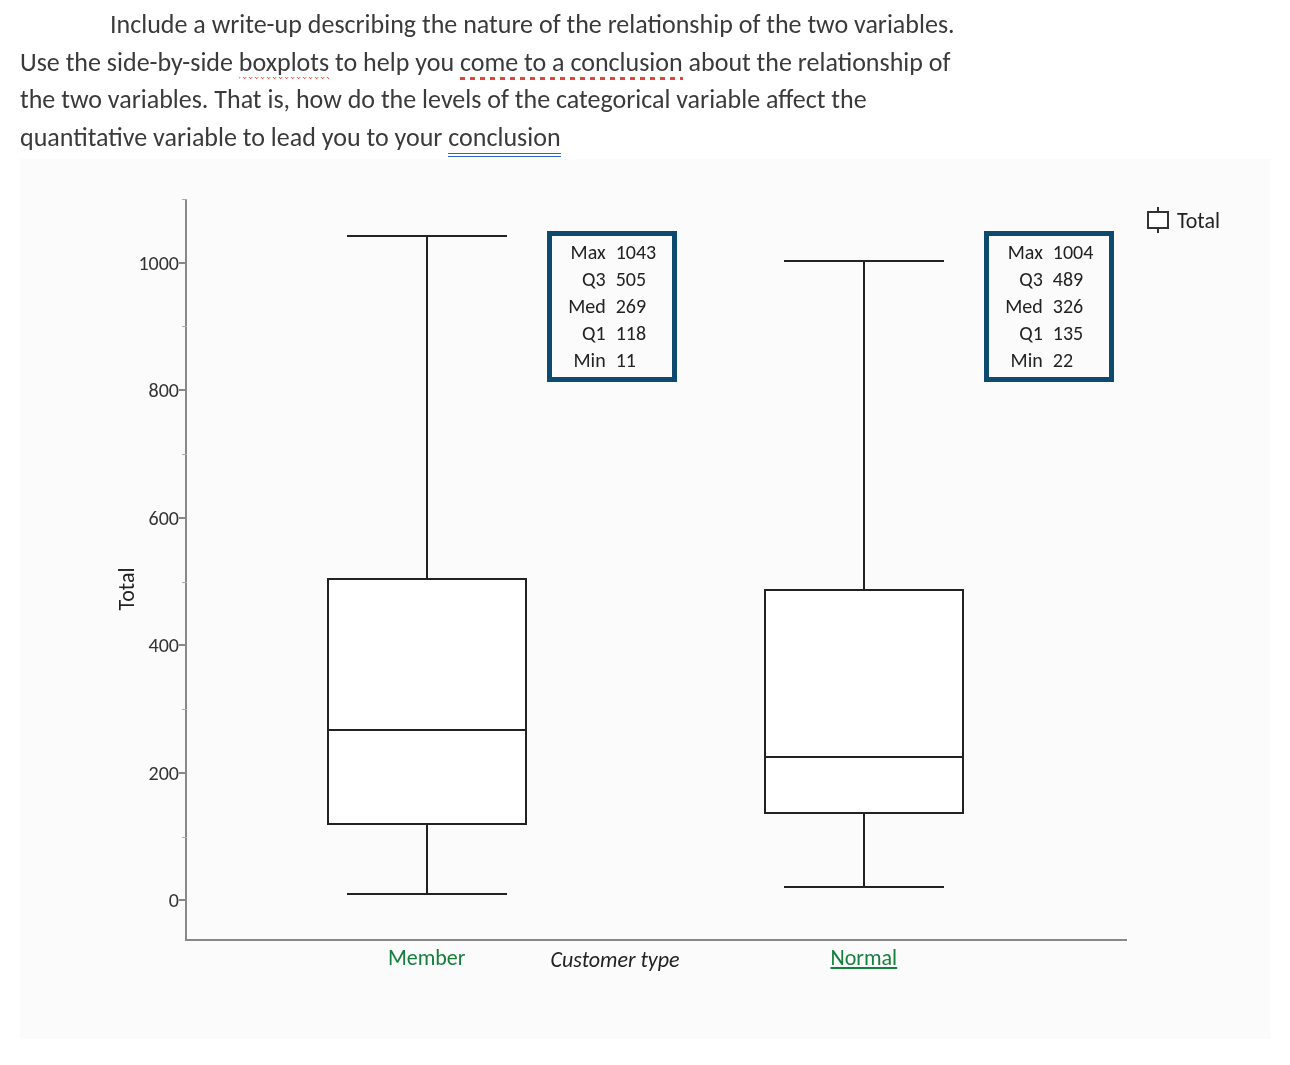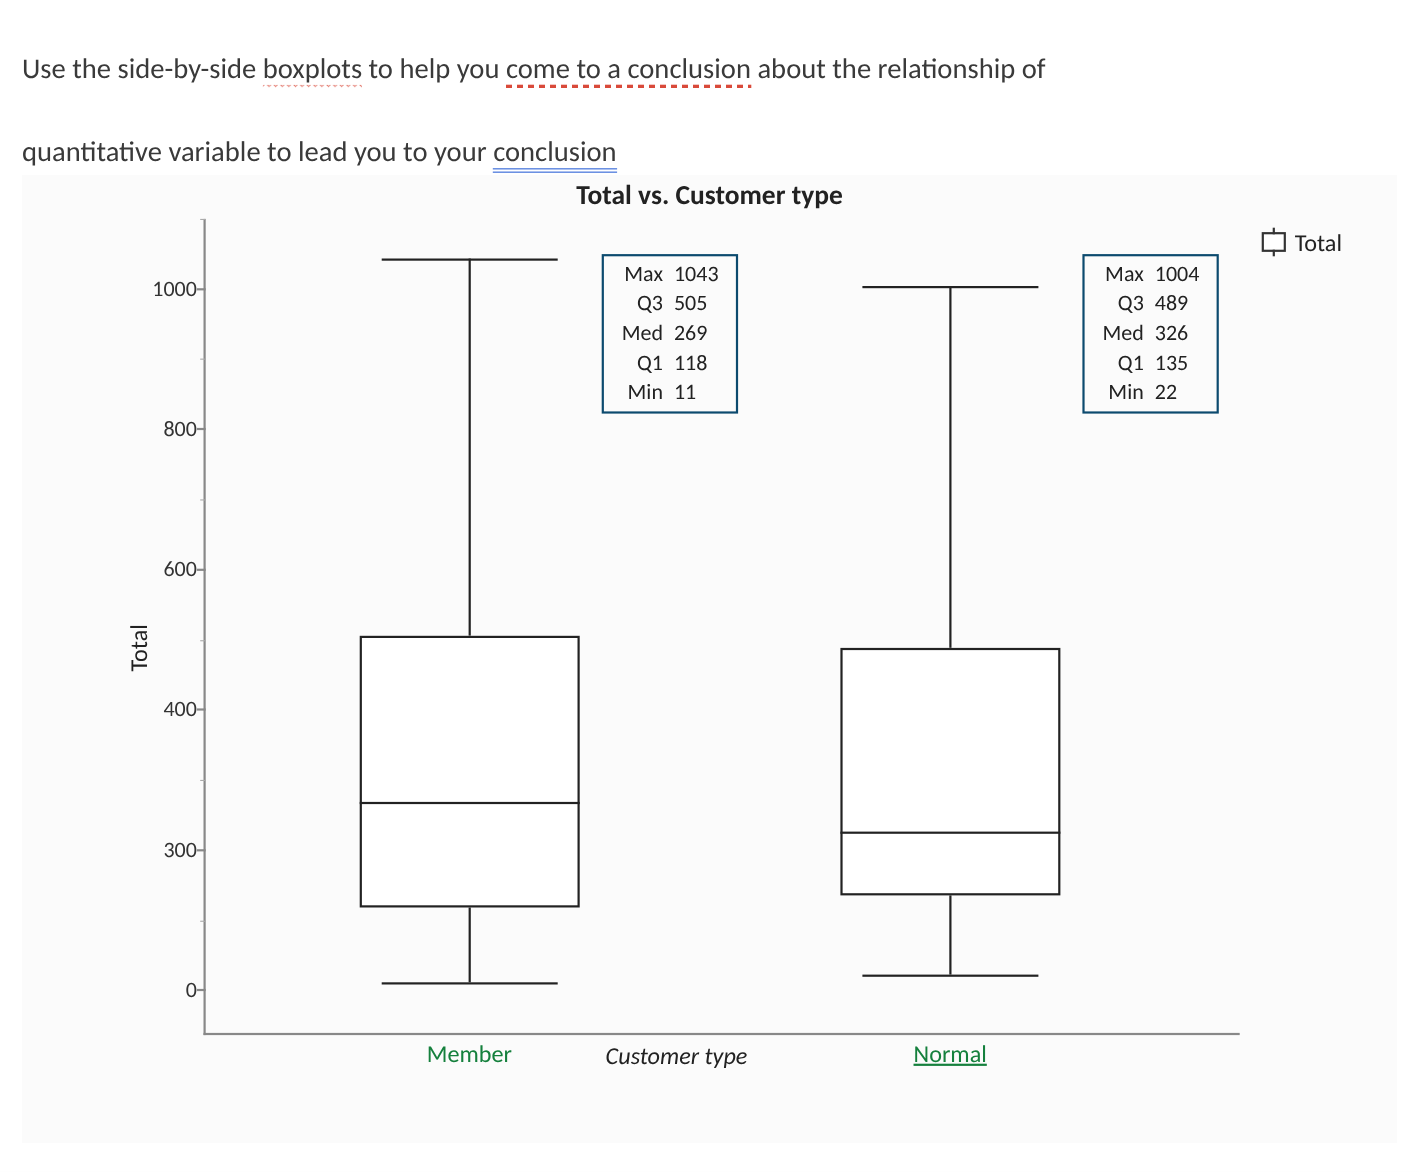--- a/index.html
+++ b/index.html
@@ -172,56 +172,55 @@
     left: 0;
     width: 100%;
     height: 2px;
     background: #222;
   }
   .stats-table {
     position: absolute;
     font-size: 20px;
     color: #222;
     line-height: 1.35;
-    border: 2px solid #0c4a6e;
+    border: 5px solid #0c4a6e;
     padding: 3px 8px 3px 8px;
     background: rgba(255,255,255,0);
   }
   .stats-row { display: flex; gap: 10px; }
   .stats-row .k { width: 46px; text-align: right; }
   .stats-row .v { width: 48px; text-align: left; }
 </style>
 </head>
 <body>
 
 <div class="instructions">
-  <span class="indent"></span><br>
+  <span class="indent"></span><span>Include a write-up describing the nature of the relationship of the two variables.</span><br>
   <span>Use the side-by-side </span><span class="squiggle-red">boxplots</span><span> to help you </span><span class="dotted-red">come to a conclusion</span><span> about the relationship of</span><br>
-  <br>
+  <span>the two variables. That is, how do the levels of the categorical variable affect the</span><br>
   <span>quantitative variable to lead you to your </span><span class="double-blue">conclusion</span>
 </div>
 
 <div class="chart-wrap">
-  <div class="chart-title">Total vs. Customer type</div>
 
   <div class="legend">
     <span class="legend-swatch"></span>
     <span>Total</span>
   </div>
 
   <div class="plot">
     <div class="y-label">Total</div>
     <div class="x-label">Customer type</div>
 
     <div class="axis-area" id="axis-area">
 
     <div class="ytick" style="top: 701.724px;">0</div>
         <div class="ytick-mark" style="top: 701.724px;"></div>
         <div class="ytick-minor" style="top: 637.931px;"></div>
-        <div class="ytick" style="top: 574.138px;">300</div>
+        <div class="ytick" style="top: 574.138px;">200</div>
         <div class="ytick-mark" style="top: 574.138px;"></div>
         <div class="ytick-minor" style="top: 510.345px;"></div>
         <div class="ytick" style="top: 446.552px;">400</div>
         <div class="ytick-mark" style="top: 446.552px;"></div>
         <div class="ytick-minor" style="top: 382.759px;"></div>
         <div class="ytick" style="top: 318.966px;">600</div>
         <div class="ytick-mark" style="top: 318.966px;"></div>
         <div class="ytick-minor" style="top: 255.172px;"></div>
         <div class="ytick" style="top: 191.379px;">800</div>
         <div class="ytick-mark" style="top: 191.379px;"></div>

